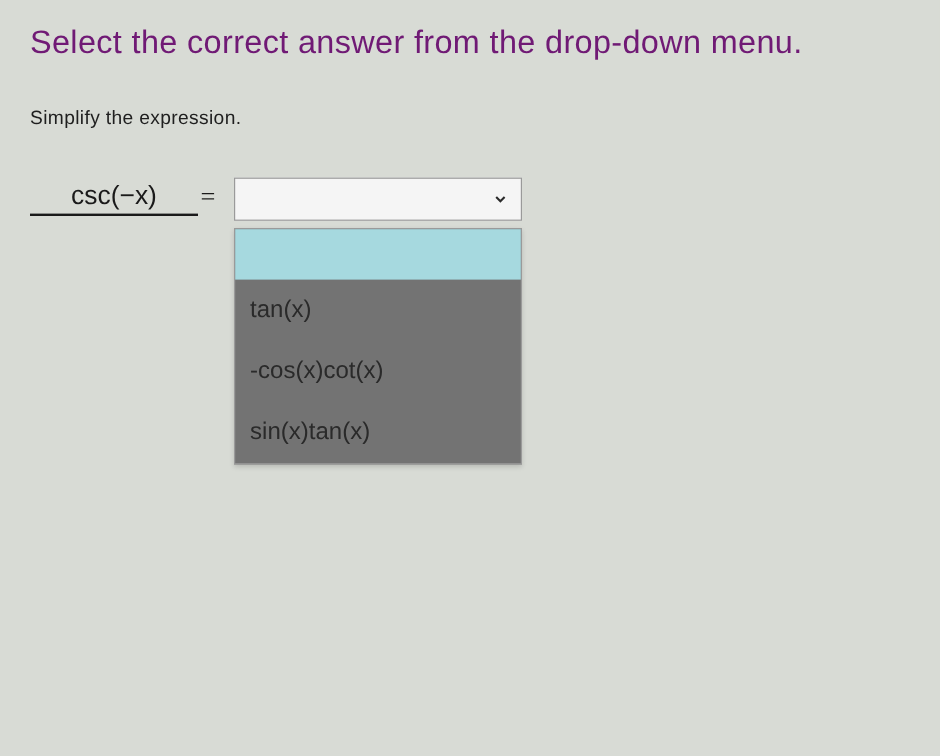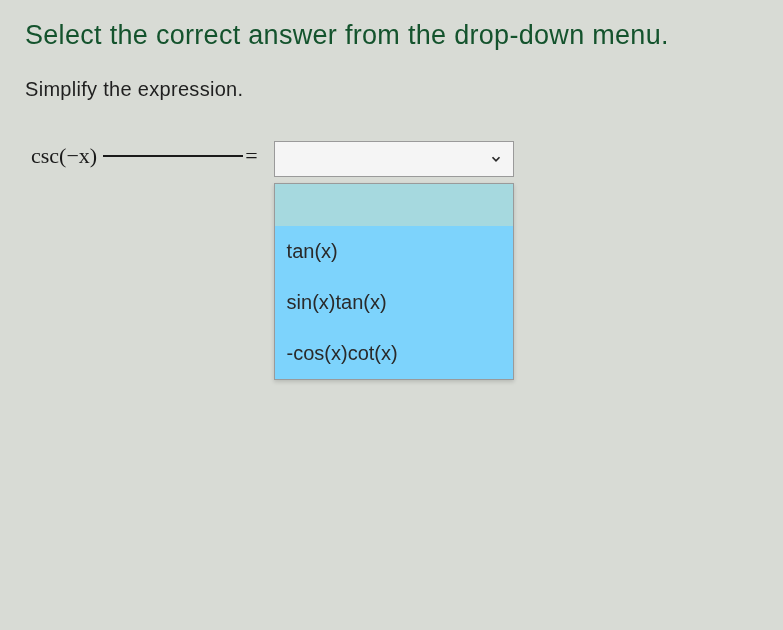--- a/index.html
+++ b/index.html
@@ -10,44 +10,44 @@
     body {
       width: 783px;
       height: 630px;
       background: #d8dbd5;
       font-family: Arial, sans-serif;
       padding: 20px 25px;
       color: #2a2a2a;
     }
     .instruction {
       font-size: 27px;
-      margin-bottom: 27px;
-      color: #14532d;
+      margin-bottom: 39px;
+      color: #701a75;
       letter-spacing: 0.3px;
     }
     .prompt {
-      font-size: 20px;
+      font-size: 16px;
       margin-bottom: 40px;
       color: #1f1f1f;
       letter-spacing: 0.3px;
     }
     .equation-row {
       display: flex;
       align-items: flex-start;
     }
     .fraction-wrap {
       display: flex;
       align-items: center;
       margin-right: 8px;
     }
     .fraction {
       display: inline-flex;
-      flex-direction: row;
+      flex-direction: column;
       align-items: center;
-      font-family: Liberation Serif, serif;
+      font-family: Liberation Sans, sans-serif;
       font-size: 22px;
       color: #1a1a1a;
     }
     .numerator {
       padding: 2px 6px;
     }
     .divider {
       height: 1.5px;
       background: #1a1a1a;
       width: 100%;
@@ -86,21 +86,21 @@
     }
     .chevron {
       width: 14px;
       height: 14px;
     }
     .dropdown-list {
       position: absolute;
       top: 42px;
       left: 0;
       width: 240px;
-      background: #7dd3fc;
+      background: #737373;
       border: 1px solid #9a9a9a;
       box-shadow: 0 2px 4px rgba(0,0,0,0.15);
     }
     .option {
       padding: 14px 12px;
       font-size: 20px;
       color: #2a2a2a;
       cursor: pointer;
     }
     .option.blank {
@@ -128,17 +128,17 @@
   <div class="dropdown-area">
     <div class="select-box">
       <span></span>
       <svg class="chevron" viewBox="0 0 24 24" fill="none" stroke="#2a2a2a" stroke-width="3">
         <polyline points="6 9 12 15 18 9"></polyline>
       </svg>
     </div>
     <div class="dropdown-list">
       <div class="option blank"></div>
       <div class="option">tan(x)</div>
+      <div class="option">-cos(x)cot(x)</div>
       <div class="option">sin(x)tan(x)</div>
-      <div class="option">-cos(x)cot(x)</div>
     </div>
   </div>
 </div>
 
 </body></html>

